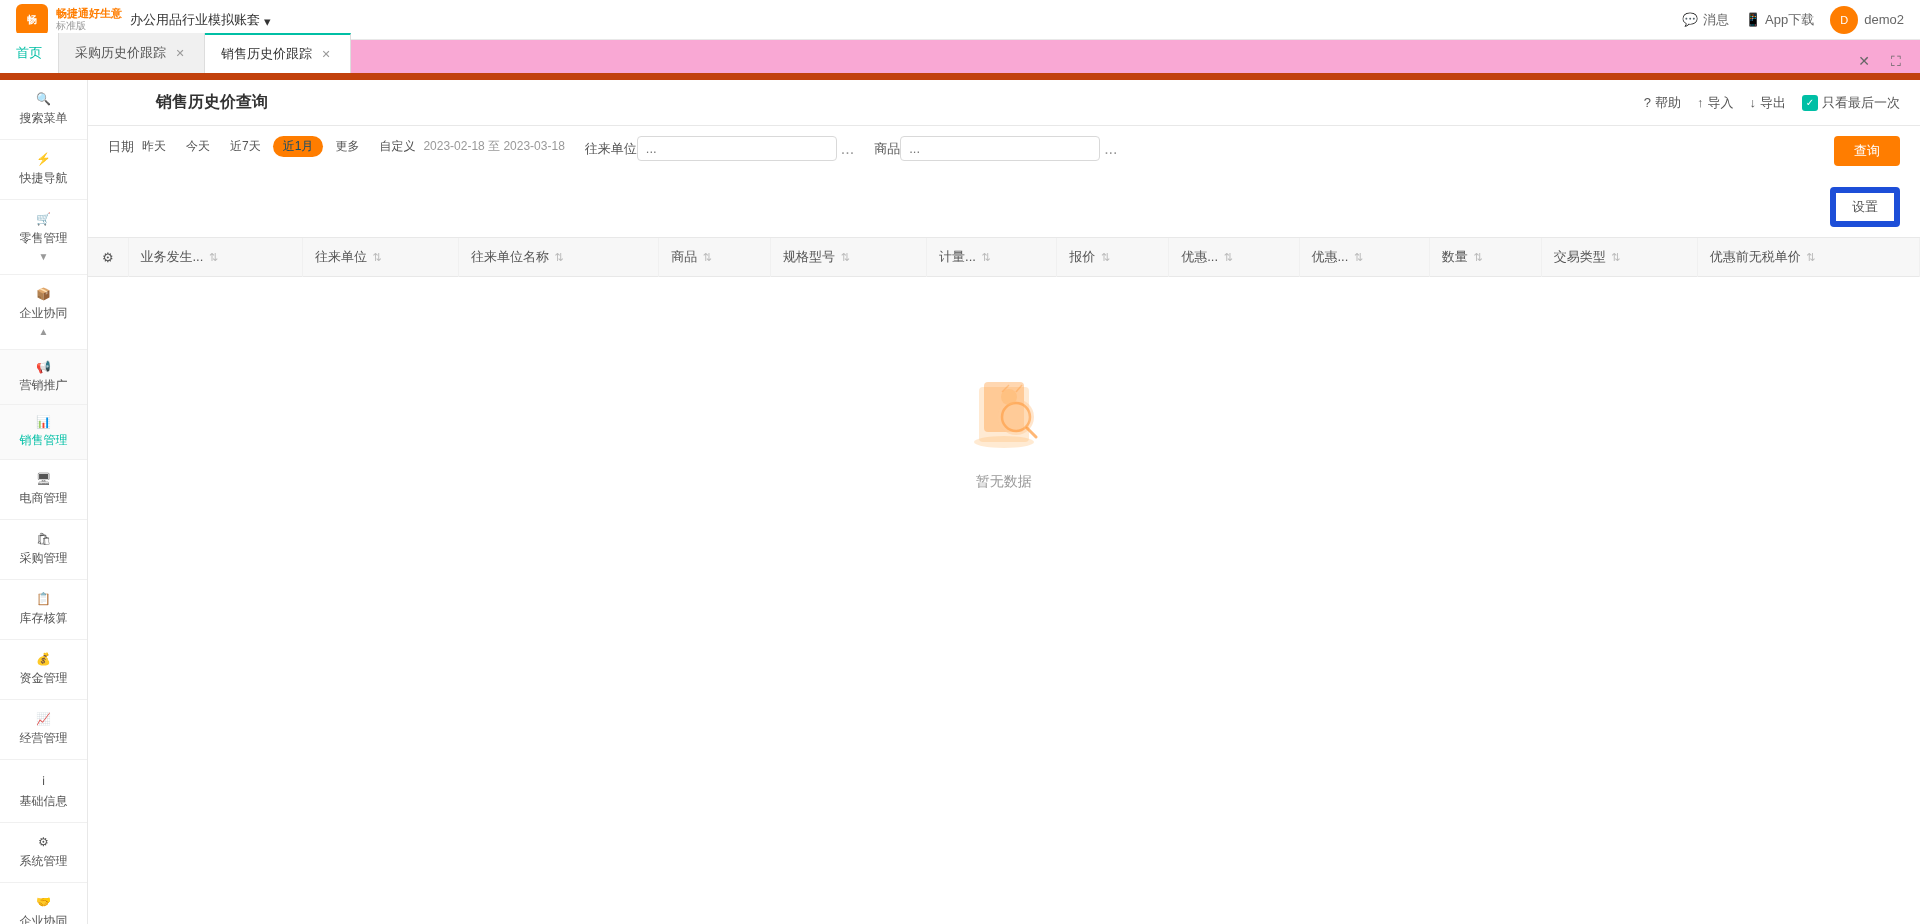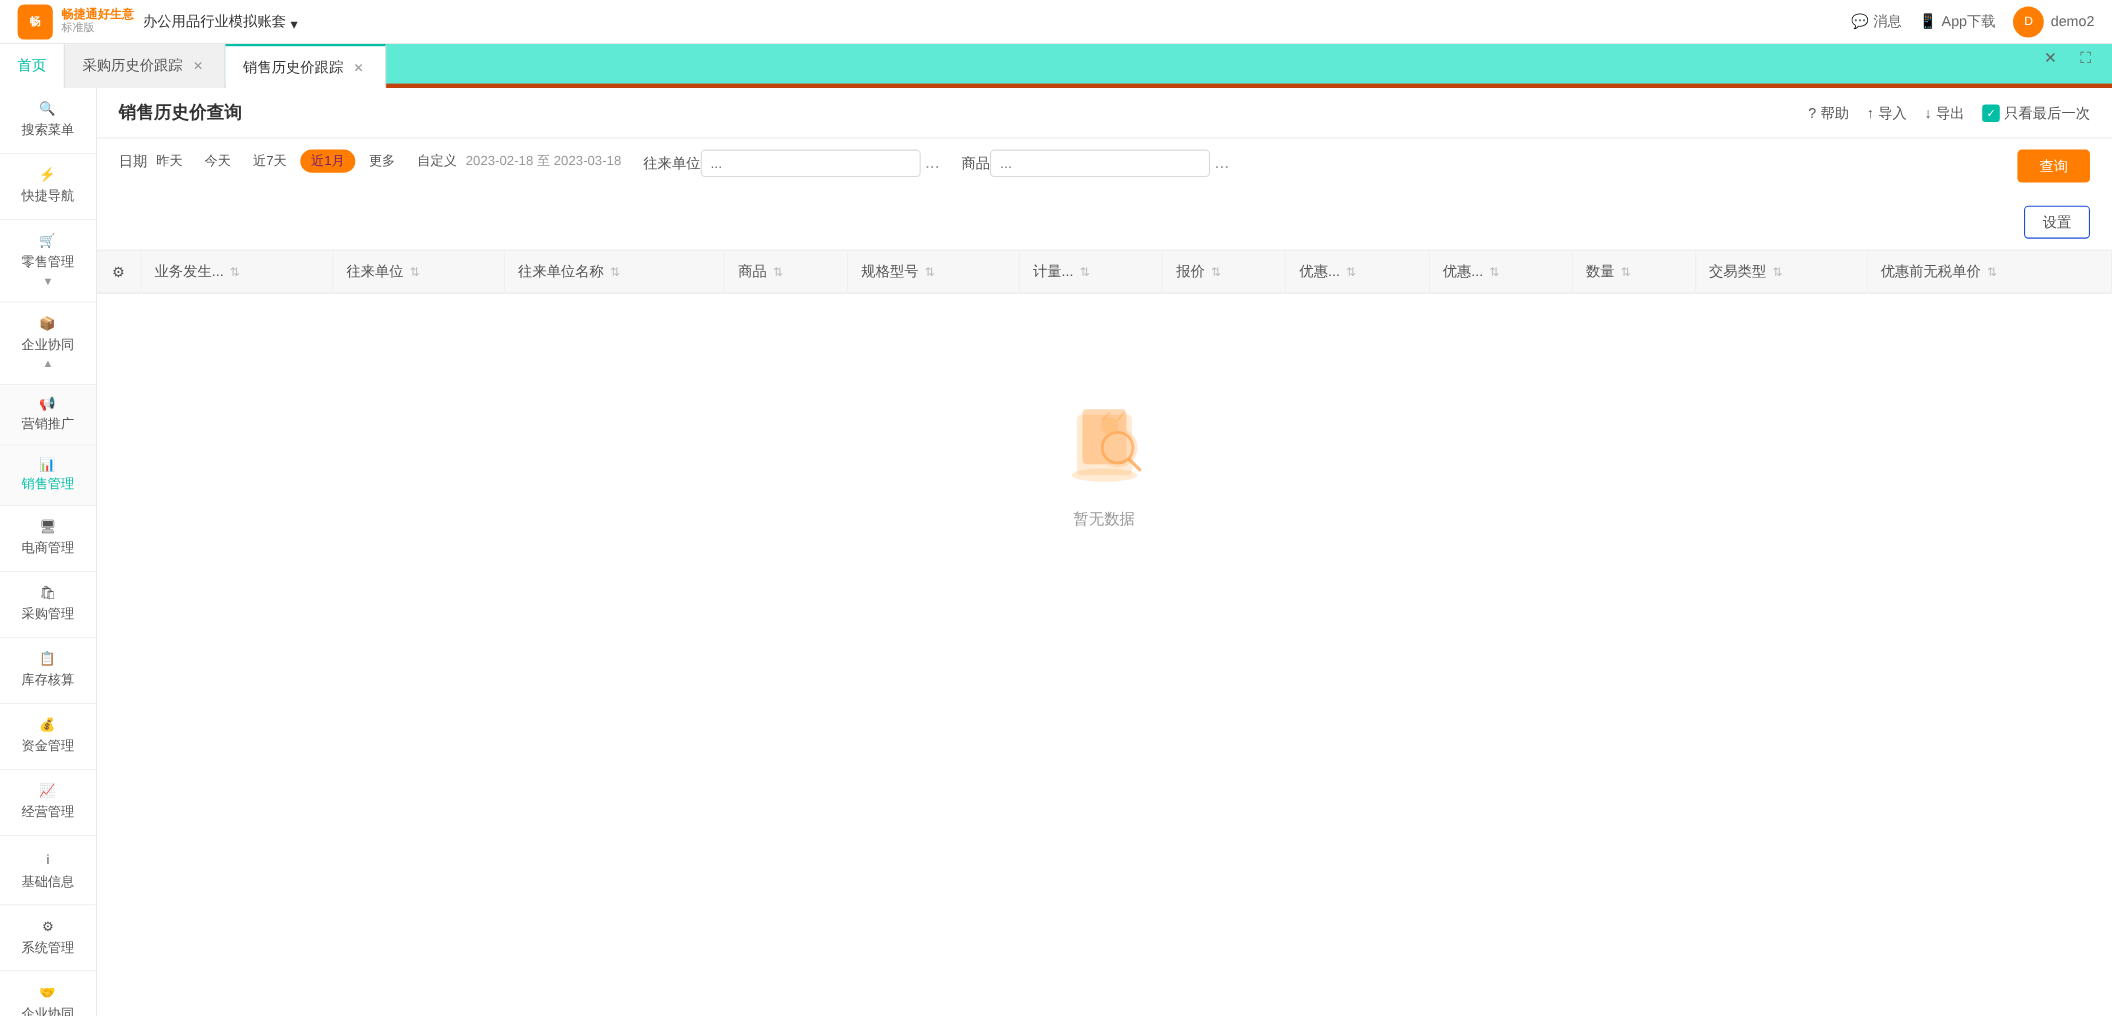--- a/index.html
+++ b/index.html
@@ -8,56 +8,56 @@
     
     .top-bar { height: 40px; background: #fff; display: flex; align-items: center; justify-content: space-between; padding: 0 16px; border-bottom: 1px solid #e8e8e8; }
     .top-bar-left { display: flex; align-items: center; gap: 8px; }
     .top-bar-logo { width: 32px; height: 32px; background: #ff7d00; border-radius: 6px; display: flex; align-items: center; justify-content: center; color: white; font-size: 10px; font-weight: bold; }
     .top-bar-dropdown { display: flex; align-items: flex-end; gap: 4px; cursor: pointer; }
     .top-bar-right { display: flex; align-items: center; gap: 16px; color: #666; font-size: 13px; }
     .top-bar-right-item { display: flex; align-items: center; gap: 4px; cursor: pointer; }
     .avatar { width: 28px; height: 28px; border-radius: 50%; background: #ff7d00; display: flex; align-items: center; justify-content: center; color: white; font-size: 11px; }
 
     
-    .tab-bar { height: 40px; background: #5eead4; display: flex; align-items: flex-start; border-bottom: 4px solid #c2410c; }
+    .tab-bar { height: 40px; background: #f9a8d4; display: flex; align-items: flex-end; border-bottom: 7px solid #c2410c; }
     .tab { height: 40px; padding: 0 16px; display: flex; align-items: center; gap: 6px; cursor: pointer; font-size: 13px; color: #555; border-right: 1px solid #ddd; background: #f0f0f0; white-space: nowrap; }
     .tab.home { background: #fff; color: #00bfa5; font-weight: 500; }
     .tab.active { background: #fff; color: #333; }
     .tab-close { font-size: 11px; color: #999; cursor: pointer; width: 16px; height: 16px; display: flex; align-items: center; justify-content: center; border-radius: 50%; }
     .tab-bar-actions { margin-left: auto; display: flex; align-items: center; gap: 8px; padding: 0 12px; }
     .tab-bar-btn { width: 24px; height: 24px; display: flex; align-items: center; justify-content: center; cursor: pointer; color: #666; font-size: 14px; }
 
     
     .main-layout { display: flex; flex: 1; overflow: hidden; }
 
     
     .sidebar { width: 88px; background: #fff; border-right: 1px solid #e8e8e8; display: flex; flex-direction: column; overflow-y: auto; }
     .sidebar-item { padding: 12px 4px; display: flex; flex-direction: column; align-items: center; gap: 4px; cursor: pointer; font-size: 12px; color: #555; border-bottom: 1px solid #f0f0f0; text-align: center; }
     .sidebar-sub-item { padding: 10px 4px; display: flex; flex-direction: column; align-items: center; gap: 3px; cursor: pointer; font-size: 12px; color: #555; border-bottom: 1px solid #f0f0f0; background: #fafafa; text-align: center; }
 
     
     .content { flex: 1; display: flex; flex-direction: column; overflow: hidden; }
 
     
     .page-header { background: #fff; padding: 12px 20px; border-bottom: 1px solid #e8e8e8; display: flex; align-items: center; justify-content: space-between; }
-    .page-title { font-size: 16px; font-weight: 600; color: #333; }
+    .page-title { font-size: 16px; font-weight: 600; color: #333; margin-left: 48px; }
     .page-header-actions { display: flex; align-items: center; gap: 16px; font-size: 13px; color: #555; }
     .page-header-action { display: flex; align-items: center; gap: 4px; cursor: pointer; }
     .checkbox-label { display: flex; align-items: center; gap: 4px; cursor: pointer; }
     .checkbox-checked { width: 16px; height: 16px; background: #00bfa5; border-radius: 3px; display: flex; align-items: center; justify-content: center; color: white; font-size: 10px; }
     .filter-item { display: flex; align-items: center; gap: 0; }
     .filter-label { font-size: 13px; color: #555; white-space: nowrap; }
     .date-btns { display: flex; align-items: center; gap: 4px; }
     .date-btn { padding: 2px 8px; font-size: 12px; color: #555; cursor: pointer; border-radius: 3px; }
-    .date-btn.active { background: #ff7d00; color: #701a75; border-radius: 12px; padding: 2px 10px; }
+    .date-btn.active { background: #ff7d00; color: #0c4a6e; border-radius: 12px; padding: 2px 10px; }
     .date-range { font-size: 12px; color: #999; margin-top: 2px; }
     .filter-input { border: 1px solid #d9d9d9; border-radius: 4px; padding: 4px 8px; font-size: 13px; width: 200px; outline: none; color: #333; }
     .filter-dots { color: #999; margin-left: 4px; cursor: pointer; font-size: 16px; }
     .query-btn { background: #ff7d00; color: white; border: none; padding: 6px 20px; border-radius: 4px; font-size: 13px; cursor: pointer; }
-    .setting-btn { border: 1px solid #1d4ed8; background: #fff; color: #555; padding: 5px 16px; border-radius: 4px; font-size: 13px; cursor: pointer; display: block; margin-top: 4px; }
+    .setting-btn { border: 6px solid #1d4ed8; background: #fff; color: #555; padding: 5px 16px; border-radius: 4px; font-size: 13px; cursor: pointer; display: block; margin-top: 4px; }
 
     
     .table-wrap { flex: 1; overflow: auto; background: #fff; }
     table { width: 100%; border-collapse: collapse; }
     thead tr { background: #f7f7f7; border-bottom: 1px solid #e8e8e8; }
     thead th { padding: 10px 12px; text-align: left; font-size: 13px; color: #555; font-weight: 500; white-space: nowrap; border-right: 1px solid #f0f0f0; cursor: pointer; }
     .th-gear { width: 40px; text-align: center; }
     .sort-icon { color: #bbb; font-size: 11px; margin-left: 2px; }
 
     

